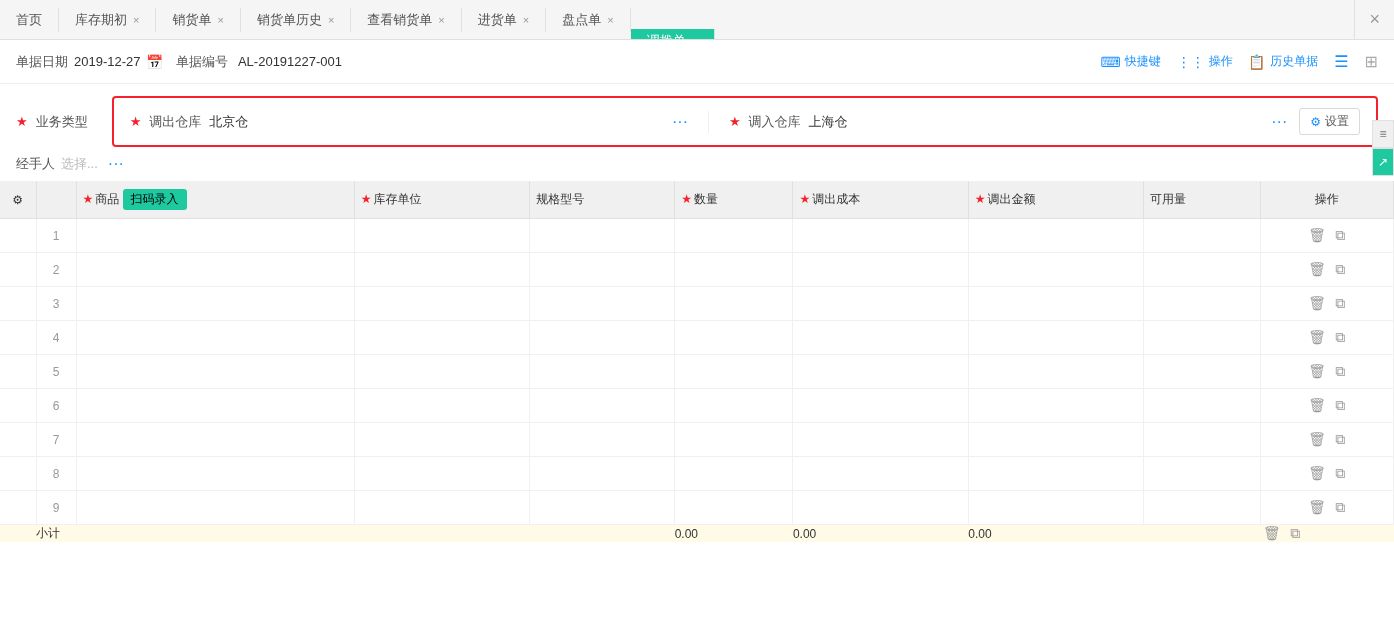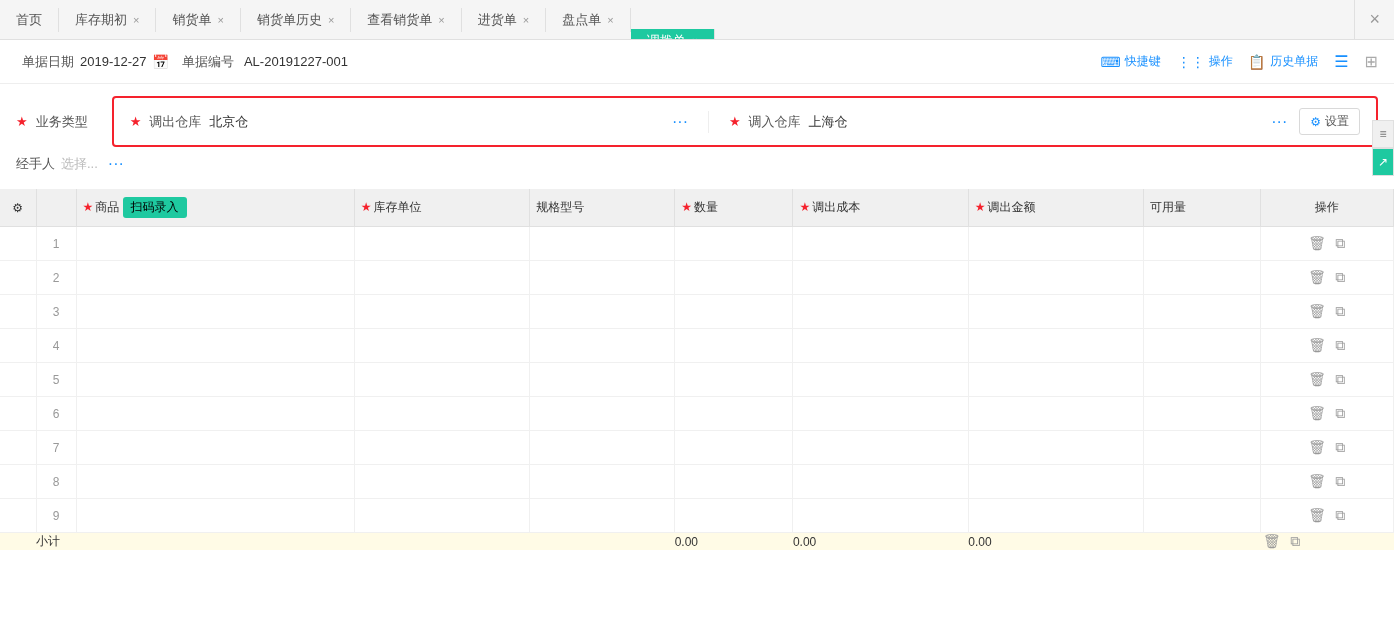--- a/index.html
+++ b/index.html
@@ -27,21 +27,21 @@
       cursor: pointer; height: 40px; display: flex; align-items: center;
       border-left: 1px solid #e0e0e0;
     }
 
     
     .toolbar {
       display: flex; align-items: center; height: 44px; padding: 0 16px;
       border-bottom: 1px solid #eee; gap: 24px;
     }
     .toolbar-left { display: flex; align-items: center; gap: 8px; }
-    .toolbar-field { display: flex; align-items: center; gap: 6px; font-size: 13px; margin-left: 6px; }
+    .toolbar-field { display: flex; align-items: center; gap: 6px; font-size: 13px; }
     .toolbar-field .date-icon { color: #1ec9a0; font-size: 14px; cursor: pointer; }
     .toolbar-right { margin-left: auto; display: flex; align-items: center; gap: 16px; font-size: 12px; color: #1890ff; }
     .toolbar-right span { cursor: pointer; display: flex; align-items: center; gap: 4px; }
     .toolbar-right .icon-small { font-size: 14px; }
 
     
     .form-area {
       padding: 12px 16px 4px 16px;
       display: flex; flex-direction: column; gap: 10px;
     }
@@ -77,21 +77,21 @@
     
     .settings-btn {
       display: flex; align-items: center; gap: 4px;
       border: 1px solid #d9d9d9; border-radius: 3px; padding: 4px 10px;
       cursor: pointer; font-size: 12px; color: #555; background: #fff;
       margin-left: 12px;
     }
     .settings-btn .gear { color: #1890ff; }
 
     
-    .handler-row { display: flex; align-items: flex-start; gap: 6px; padding: 4px 16px 16px 16px; }
+    .handler-row { display: flex; align-items: flex-start; gap: 6px; padding: 4px 16px 8px 16px; }
     .handler-label { color: #555; }
     .handler-select { color: #bbb; cursor: pointer; }
     .handler-more { color: #1890ff; font-size: 16px; cursor: pointer; margin-left: 4px; }
     table {
       width: 100%; border-collapse: collapse; font-size: 12px;
     }
     thead tr { background: #f0f0f0; }
     thead th {
       padding: 8px 6px; text-align: left; border-right: 1px solid #e0e0e0;
       border-bottom: 1px solid #e0e0e0; font-weight: 500; white-space: nowrap;

